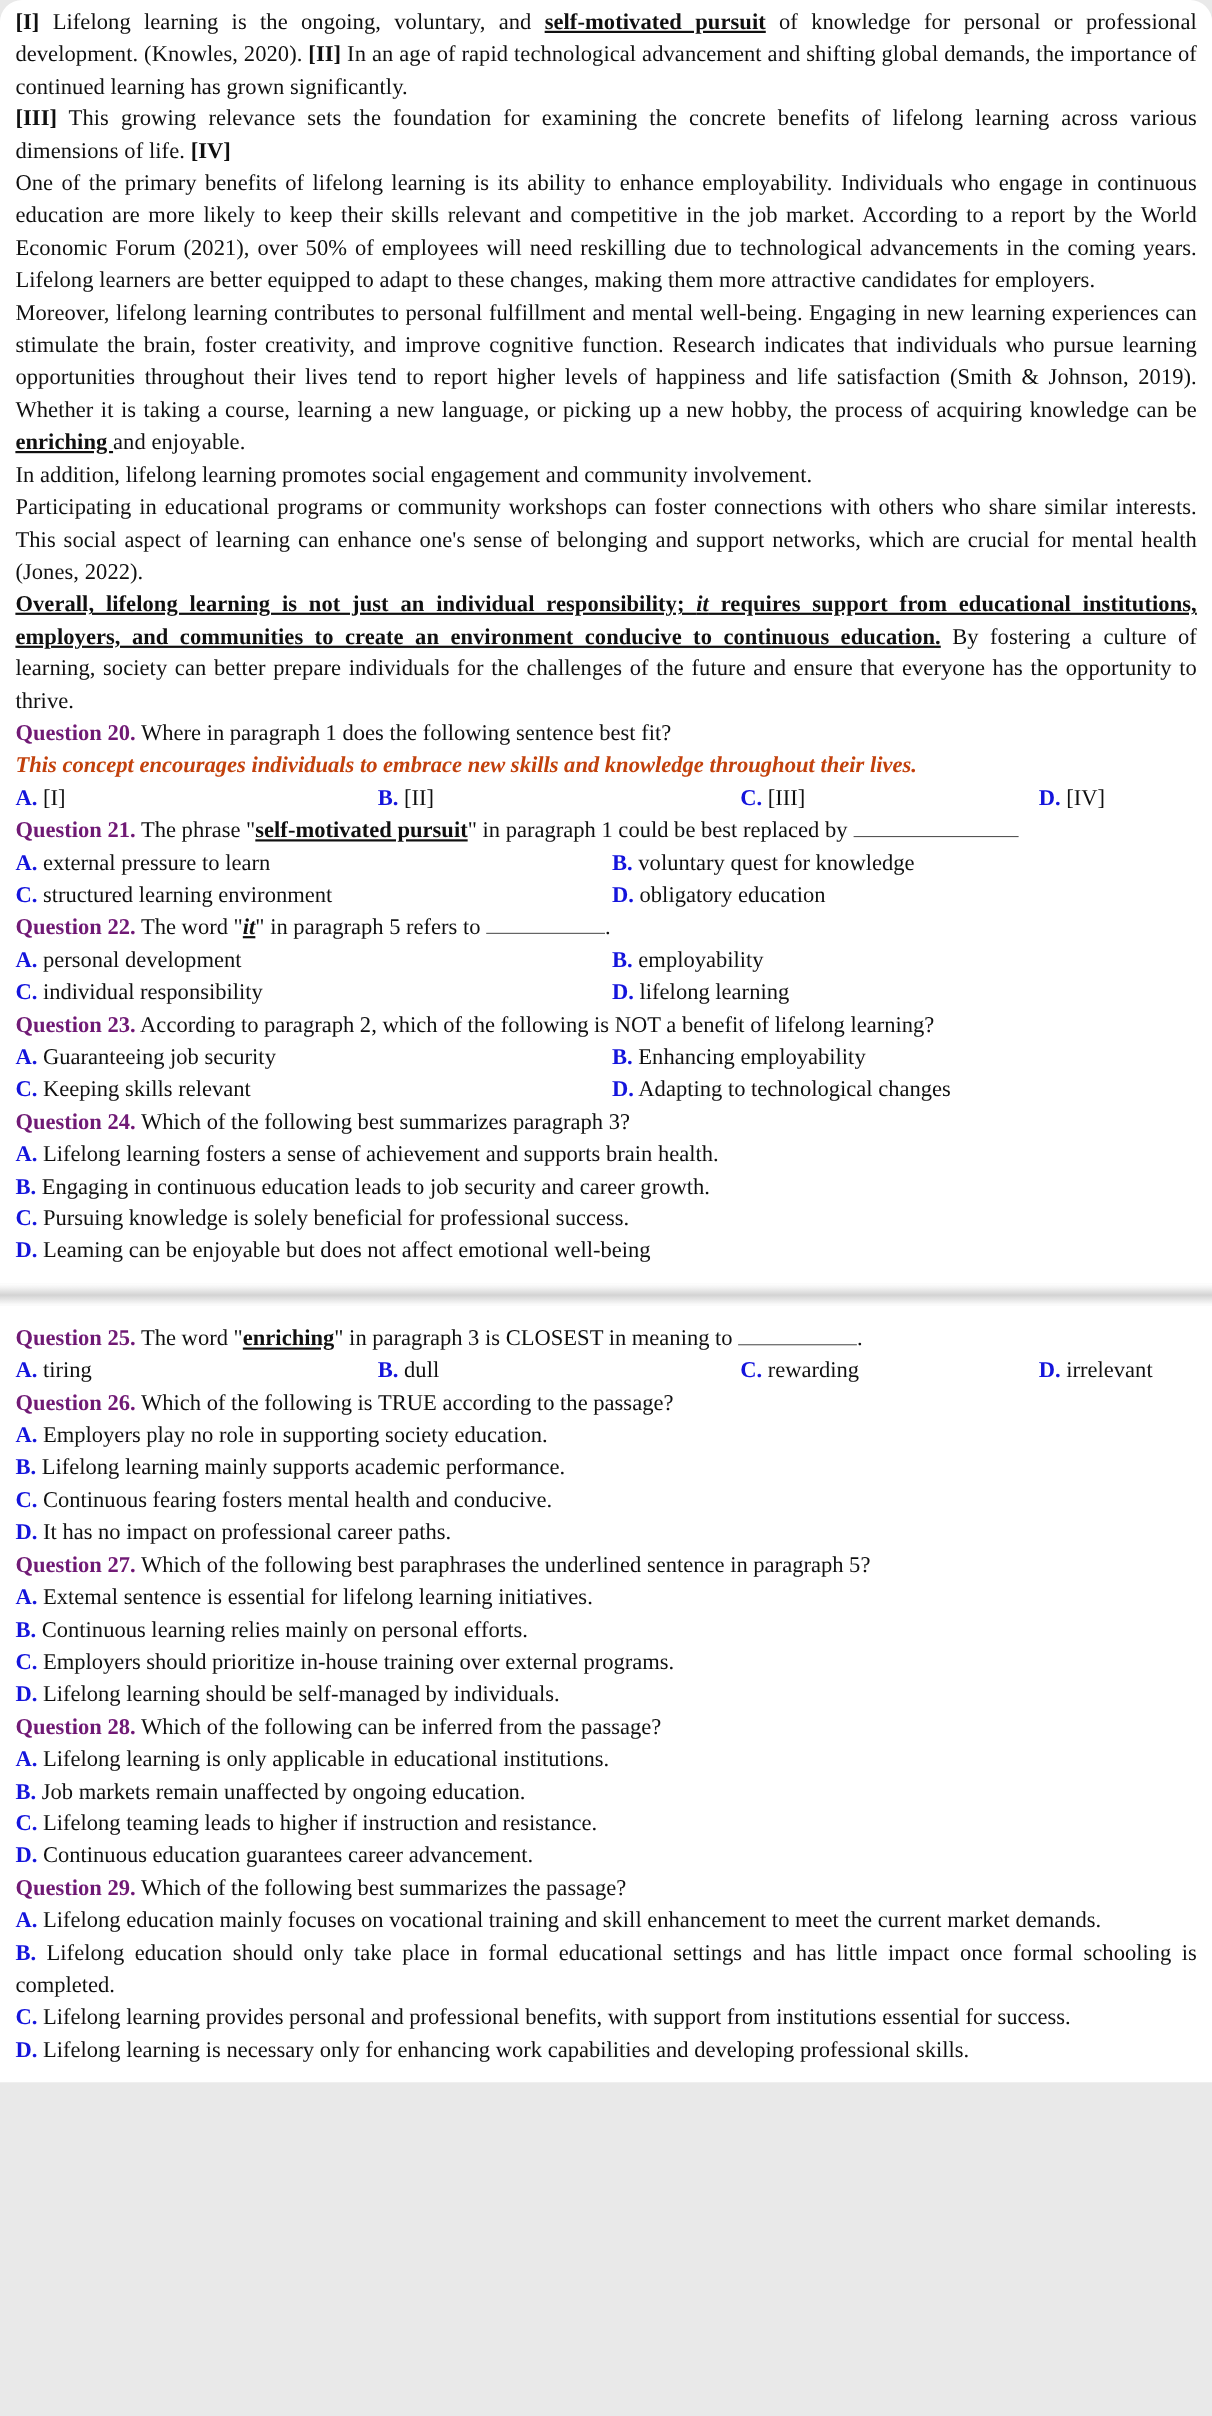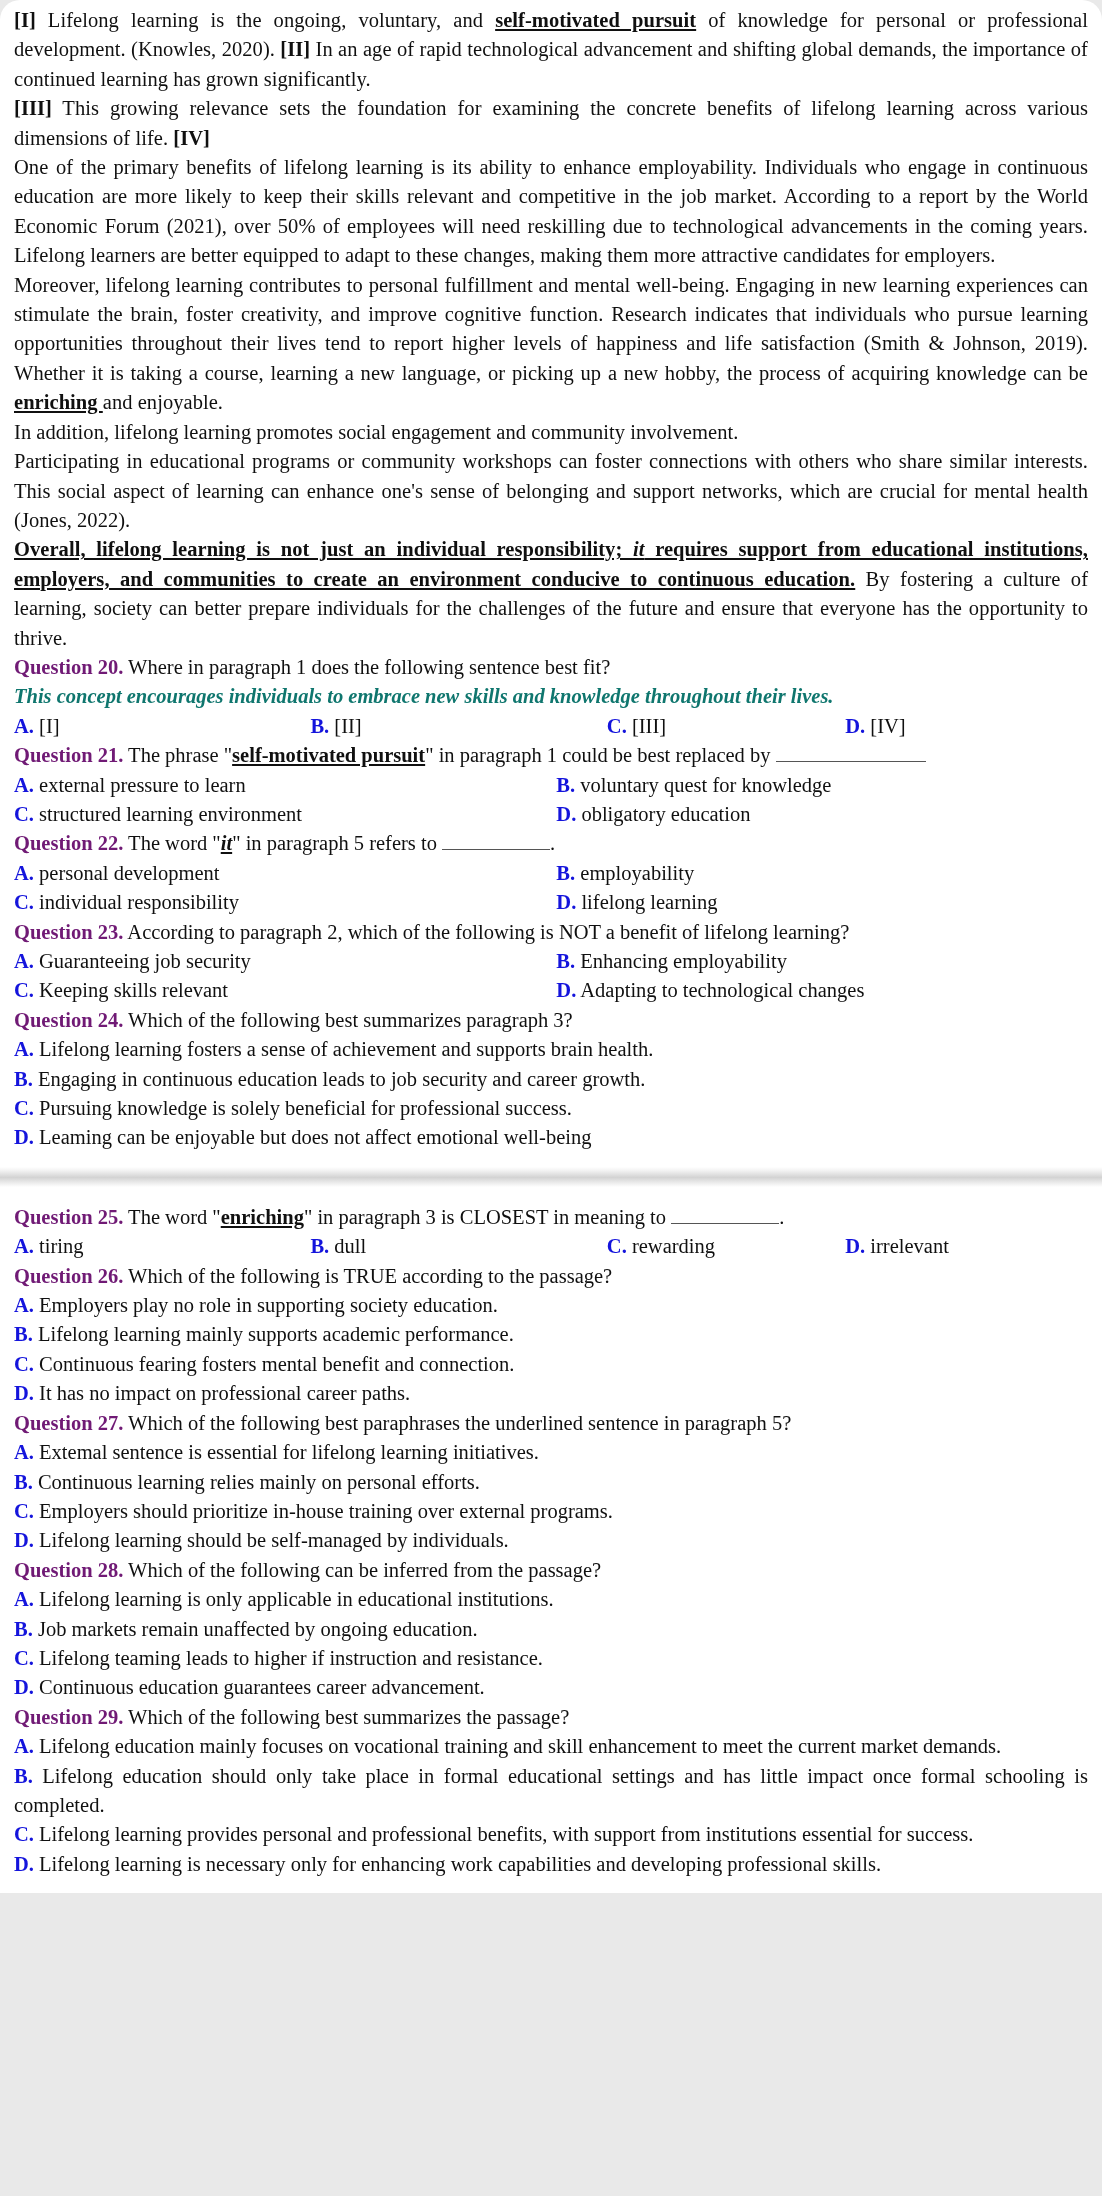--- a/index.html
+++ b/index.html
@@ -55,35 +55,35 @@
   .qrow {
     font-size:20.5px;
     line-height:29.4px;
     color:#101010;
     text-align:left;
   }
 
   .inserted {
     font-size:20.5px;
     line-height:29.4px;
-    color:#0f766e;
+    color:#c2410c;
     font-weight:bold;
     font-style:italic;
     text-align:left;
   }
 
   
   .opts {
     display:grid;
     font-size:20.5px;
     line-height:29.4px;
     color:#101010;
   }
   .opts--2col { grid-template-columns:50.5% 49.5%; }
-  .opts--4col-a { grid-template-columns:27.6% 27.6% 22.2% 22.6%; }
+  .opts--4col-a { grid-template-columns:27.6% 27.6% 22.2% 22.6%;gap:33px; }
   .opts--1col  { grid-template-columns:100%; }
   .opt { white-space:nowrap; }
   .opt--wrap { white-space:normal; text-align:justify; }
   .olet { color:#1414dc; font-weight:bold; }
 
   .blank {
     display:inline-block;
     border-bottom:1.4px solid #555;
     vertical-align:baseline;
   }
@@ -198,21 +198,21 @@
       </div>
     </div>
 
     <div>
       <p class="qrow">
         <span class="qlabel">Question 26.</span><span> Which of the following is TRUE according to the passage?</span>
       </p>
       <div class="opts opts--1col">
         <div class="opt"><span class="olet">A.</span><span> Employers play no role in supporting society education.</span></div>
         <div class="opt"><span class="olet">B.</span><span> Lifelong learning mainly supports academic performance.</span></div>
-        <div class="opt"><span class="olet">C.</span><span> Continuous fearing fosters mental benefit and connection.</span></div>
+        <div class="opt"><span class="olet">C.</span><span> Continuous fearing fosters mental health and conducive.</span></div>
         <div class="opt"><span class="olet">D.</span><span> It has no impact on professional career paths.</span></div>
       </div>
     </div>
 
     <div>
       <p class="qrow">
         <span class="qlabel">Question 27.</span><span> Which of the following best paraphrases the underlined sentence in paragraph 5?</span>
       </p>
       <div class="opts opts--1col">
         <div class="opt"><span class="olet">A.</span><span> Extemal sentence is essential for lifelong learning initiatives.</span></div>

